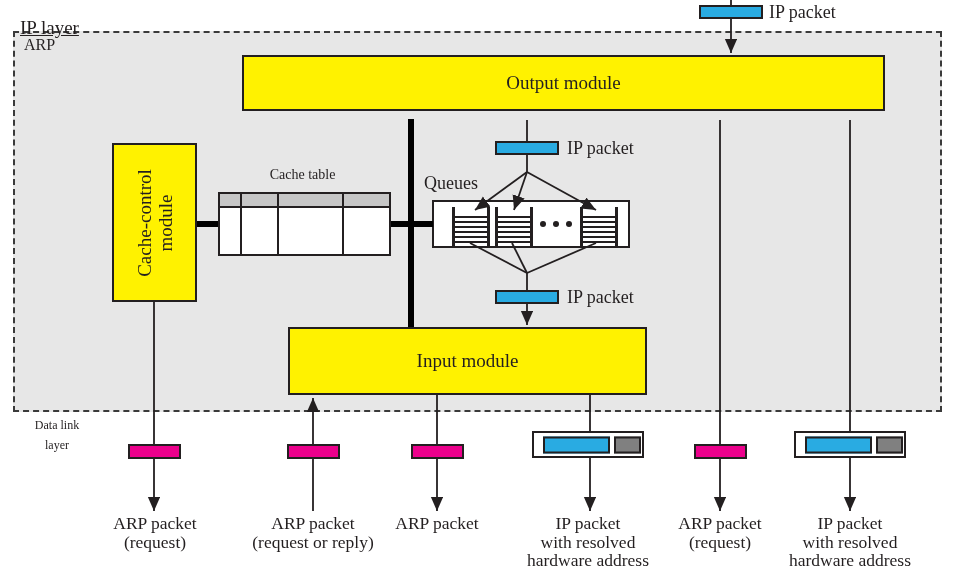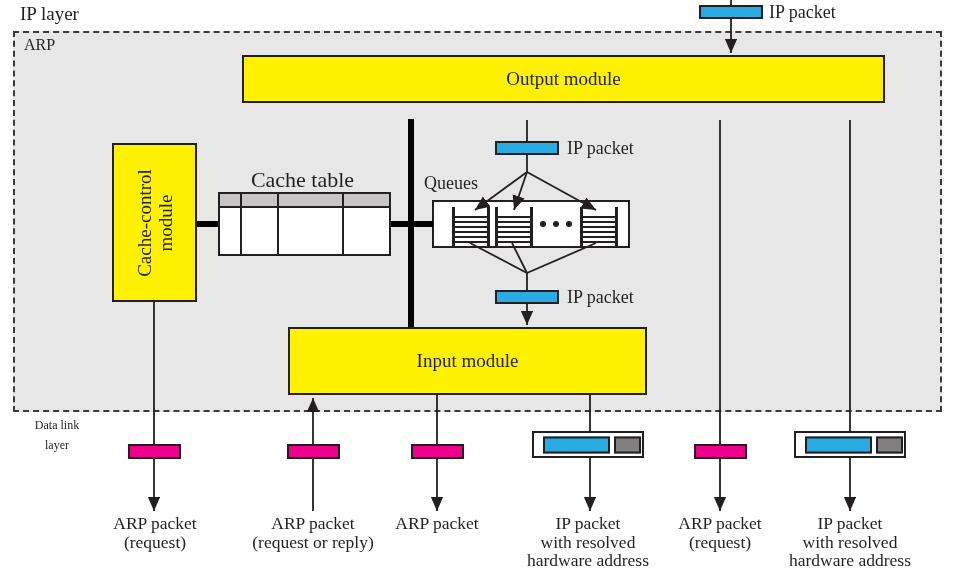--- a/index.html
+++ b/index.html
@@ -14,21 +14,21 @@
     left:13px;top:31px;width:929px;height:381px;
     background:#E7E7E7;border:2px dashed #3a3a3a;z-index:1;
   }
   svg.lines{position:absolute;left:0;top:0;z-index:5;}
   
   .module{
     background:#FFF200;border:2px solid #231F20;z-index:10;
     display:flex;align-items:center;justify-content:center;
     font-size:19px;text-align:center;
   }
-  .output-module{left:242px;top:55px;width:643px;height:48px;}
+  .output-module{left:242px;top:55px;width:643px;height:56px;}
   .input-module{left:288px;top:327px;width:359px;height:68px;font-family:Liberation Serif, serif;}
   .cache-control{left:112px;top:143px;width:85px;height:159px;}
   .cache-control .vtext{
     position:absolute;left:50%;top:50%;width:159px;
     transform:translate(-50%,-50%) rotate(-90deg);
     text-align:center;font-size:19px;line-height:21px;
   }
   .vtext span{display:block;}
   
   .cache-table{
@@ -53,31 +53,31 @@
   .framed{background:#fff;border:2px solid #231F20;width:112px;height:27px;z-index:10;}
   .framed .blue{position:absolute;left:9px;top:50%;transform:translateY(-50%);width:63px;height:13px;background:#29ABE2;border:2px solid #231F20;}
   .framed .gray{position:absolute;left:80px;top:50%;transform:translateY(-50%);width:23px;height:13px;background:#808080;border:2px solid #231F20;}
   
   .t19{font-size:19px;} .t20{font-size:16px;}
   .packet-label{font-size:18px;z-index:10;}
   .bottom-label{position:absolute;top:514px;text-align:center;font-size:17.5px;line-height:18.5px;z-index:10;}
   .bottom-label span{display:block;white-space:nowrap;}
   .dll-label{left:6px;top:415px;width:102px;text-align:center;font-size:12px;line-height:20px;z-index:10;}
   .dll-label span{display:block;}
-  .table-title{left:218px;top:167px;width:169px;text-align:center;font-size:22px;z-index:10;}
+  .table-title{left:218px;top:167px;width:169px;text-align:center;font-size:14px;z-index:10;}
   .queues-title{left:424px;top:173px;font-size:18px;z-index:10;}
 </style>
 </head>
 <body>
 
 <div class="canvas">
 
   <div class="abs arp-region"></div>
 
-  <div class="lbl t19" style="left:20px;top:3px;z-index:10;">IP layer</div>
+  <div class="lbl t19" style="left:20px;top:17px;z-index:10;text-decoration:underline;">IP layer</div>
   <div class="lbl t20" style="left:24px;top:36px;z-index:10;">ARP</div>
   <div class="abs dll-label">
     <span>Data link</span>
     <span>layer</span>
   </div>
 
   <svg class="lines" width="954" height="578" viewBox="0 0 954 578">
     <defs>
       <marker id="arw" markerWidth="9" markerHeight="8" refX="8" refY="3.5" orient="auto" markerUnits="strokeWidth">
         <path d="M0,0 L8,3.5 L0,7 z" fill="#231F20"></path>

